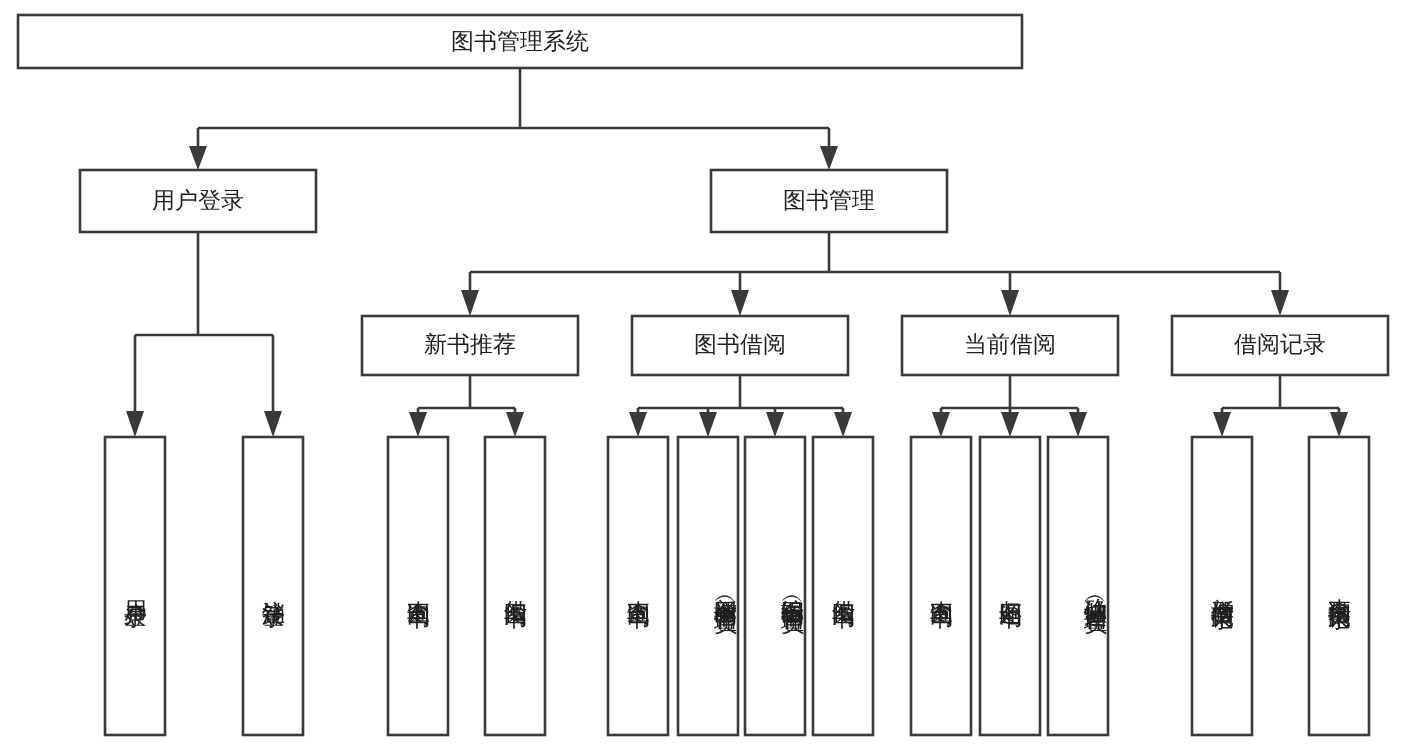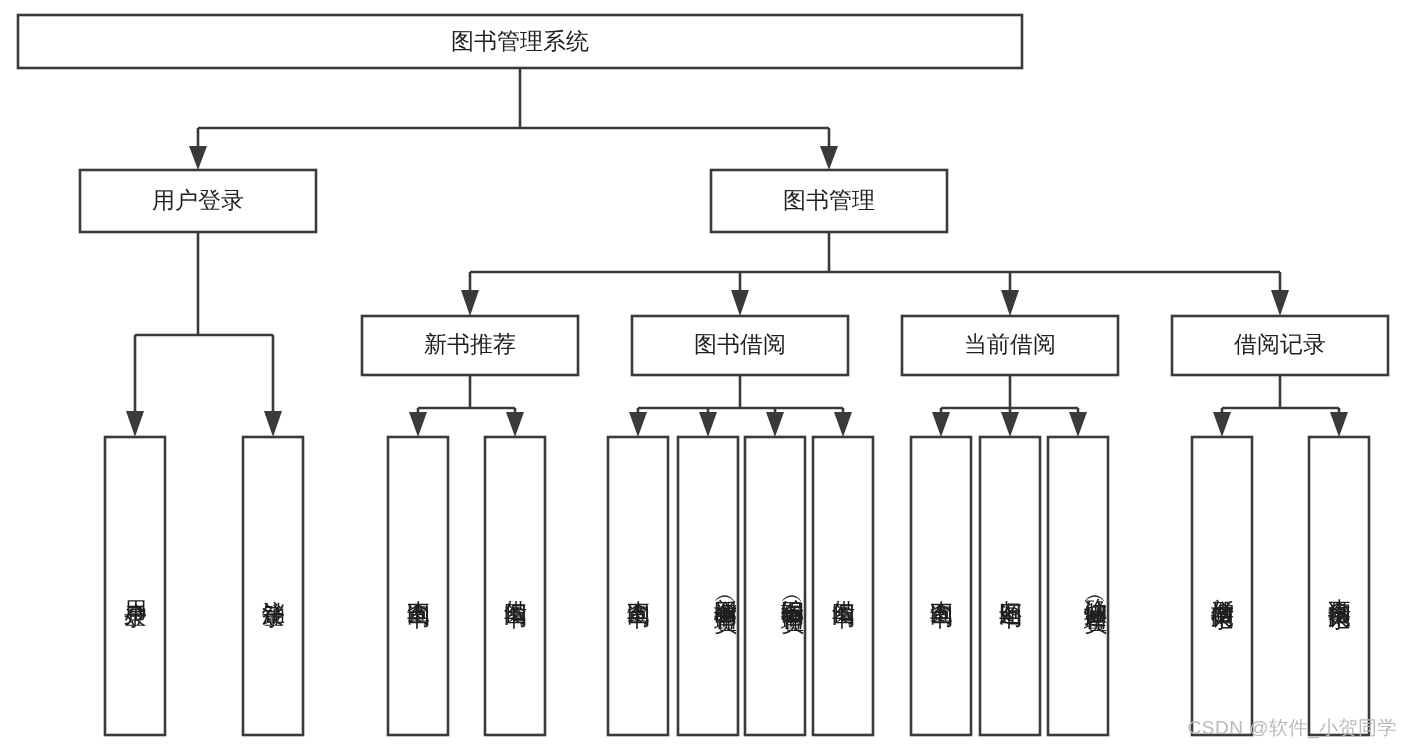--- a/index.html
+++ b/index.html
@@ -221,15 +221,14 @@
   <div class="node-label-v" style="left:745px; top:437px; width:60px; height:298px; align-items:flex-start; padding-top:6px; box-sizing:border-box;">编辑图书（管理员）</div>
   <div class="node-label-v" style="left:813px; top:437px; width:60px; height:298px;">借阅图书</div>
 
   <div class="node-label-v" style="left:911px; top:437px; width:60px; height:298px;">查询图书</div>
   <div class="node-label-v" style="left:980px; top:437px; width:60px; height:298px;">归还图书</div>
   <div class="node-label-v" style="left:1048px; top:437px; width:60px; height:298px; align-items:flex-start; padding-top:6px; box-sizing:border-box;">确认归还（管理员）</div>
 
   <div class="node-label-v" style="left:1192px; top:437px; width:60px; height:298px;">新增借阅记录</div>
   <div class="node-label-v" style="left:1309px; top:437px; width:60px; height:298px;">查询借阅记录</div>
 
-  <div class="watermark">CSDN @软件_小贺同学</div>
 
 </div>
 
 </body></html>

